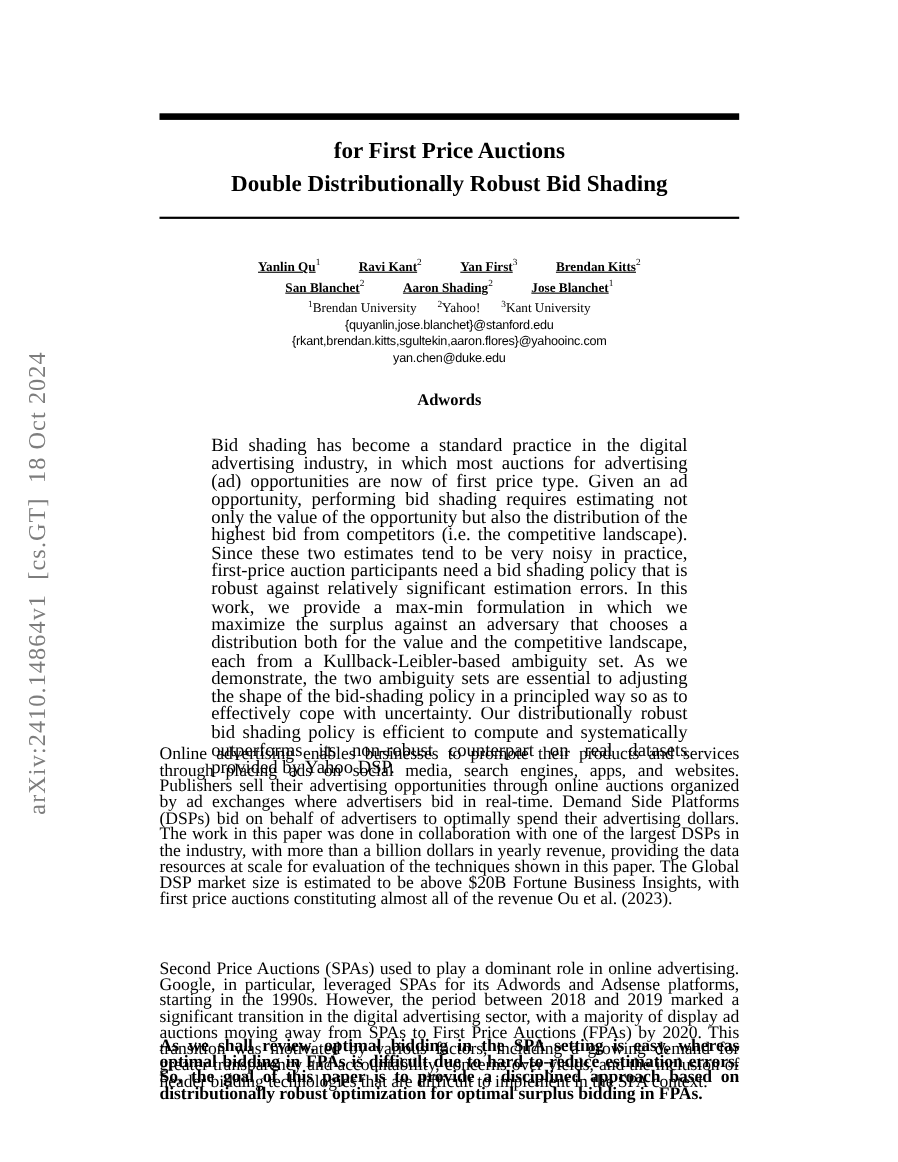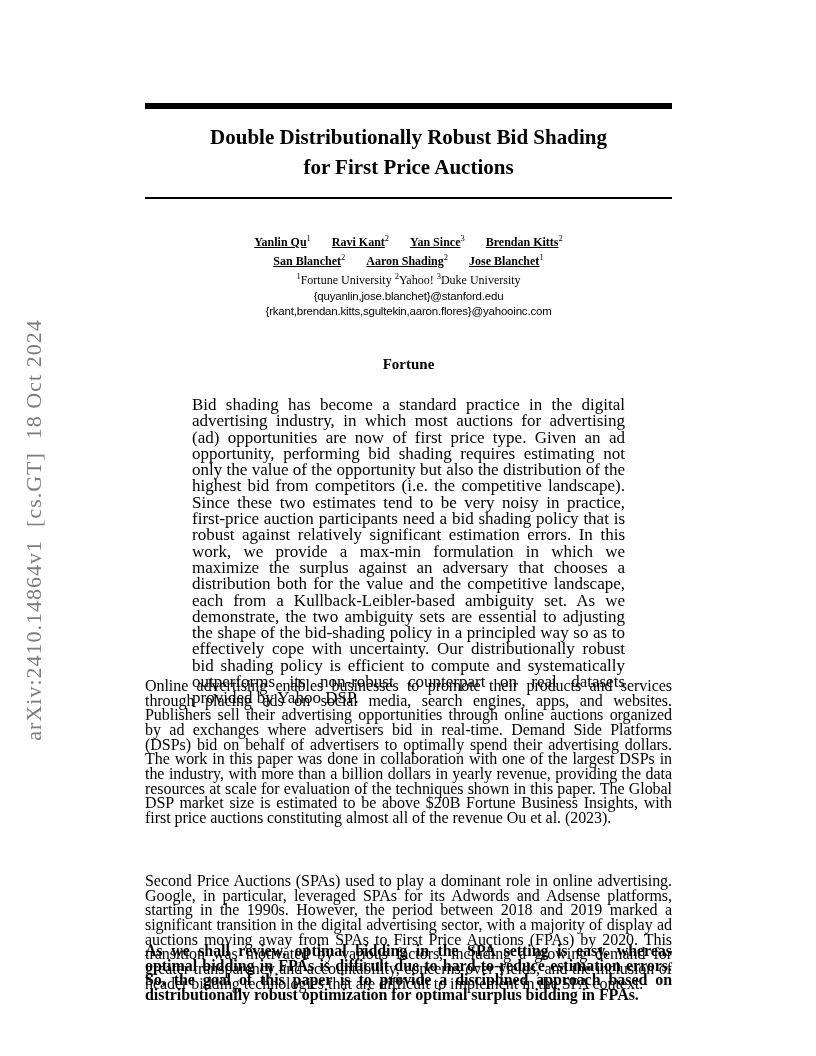--- a/index.html
+++ b/index.html
@@ -63,24 +63,24 @@
   .authors {
     position: absolute;
     left: 145px;
     top: 231px;
     width: 527px;
     text-align: center;
     font-size: 12px;
     line-height: 15.2px;
   }
   .author-row { white-space: nowrap; }
-  .author-row .author + .author { margin-left: 18px; }
+  .author-row .author + .author { margin-left: 32px; }
   .author-row b { font-weight: bold; text-decoration: underline; }
   .authors sup { font-size: 8.5px; }
-  .affil-row .affil + .affil { margin-left: 0; text-align: center; }
+  .affil-row .affil + .affil { margin-left: 16px; text-align: center; }
   .email-line {
     font-family: Liberation Sans, sans-serif;
     font-size: 11.5px;
     line-height: 15.2px;
     letter-spacing: -0.2px;
   }
 
   
   .abstract-heading {
     position: absolute;
@@ -132,48 +132,49 @@
 </head>
 <body>
 
 <div class="page">
 
   <div class="arxiv-watermark">arXiv:2410.14864v1  [cs.GT]  18 Oct 2024</div>
 
   <div class="rule-thick"></div>
 
   <div class="title">
+    <div>for First Price Auctions</div>
     <div>Double Distributionally Robust Bid Shading</div>
-    <div>for First Price Auctions</div>
   </div>
 
   <div class="rule-thin"></div>
 
   <div class="authors">
     <div class="author-row">
       <span class="author"><b>Yanlin Qu</b><sup>1</sup></span>
       <span class="author"><b>Ravi Kant</b><sup>2</sup></span>
-      <span class="author"><b>Yan Since</b><sup>3</sup></span>
+      <span class="author"><b>Yan First</b><sup>3</sup></span>
       <span class="author"><b>Brendan Kitts</b><sup>2</sup></span>
     </div>
     <div class="author-row">
       <span class="author"><b>San Blanchet</b><sup>2</sup></span>
       <span class="author"><b>Aaron Shading</b><sup>2</sup></span>
       <span class="author"><b>Jose Blanchet</b><sup>1</sup></span>
     </div>
     <div class="affil-row">
-      <span class="affil"><sup>1</sup><span>Fortune University</span></span>
+      <span class="affil"><sup>1</sup><span>Brendan University</span></span>
       <span class="affil"><sup>2</sup><span>Yahoo!</span></span>
-      <span class="affil"><sup>3</sup><span>Duke University</span></span>
+      <span class="affil"><sup>3</sup><span>Kant University</span></span>
     </div>
     <div class="email-line">{quyanlin,jose.blanchet}@stanford.edu</div>
     <div class="email-line">{rkant,brendan.kitts,sgultekin,aaron.flores}@yahooinc.com</div>
+    <div class="email-line">yan.chen@duke.edu</div>
   </div>
 
-  <div class="abstract-heading">Fortune</div>
+  <div class="abstract-heading">Adwords</div>
   <div class="abstract-body">Bid shading has become a standard practice in the digital advertising industry, in which most auctions for advertising (ad) opportunities are now of first price type. Given an ad opportunity, performing bid shading requires estimating not only the value of the opportunity but also the distribution of the highest bid from competitors (i.e. the competitive landscape). Since these two estimates tend to be very noisy in practice, first-price auction participants need a bid shading policy that is robust against relatively significant estimation errors. In this work, we provide a max-min formulation in which we maximize the surplus against an adversary that chooses a distribution both for the value and the competitive landscape, each from a Kullback-Leibler-based ambiguity set. As we demonstrate, the two ambiguity sets are essential to adjusting the shape of the bid-shading policy in a principled way so as to effectively cope with uncertainty. Our distributionally robust bid shading policy is efficient to compute and systematically outperforms its non-robust counterpart on real datasets provided by Yahoo DSP.</div>
 
 
   <div class="body-para p1">Online advertising enables businesses to promote their products and services through placing ads on social media, search engines, apps, and websites. Publishers sell their advertising opportunities through online auctions organized by ad exchanges where advertisers bid in real-time. Demand Side Platforms (DSPs) bid on behalf of advertisers to optimally spend their advertising dollars. The work in this paper was done in collaboration with one of the largest DSPs in the industry, with more than a billion dollars in yearly revenue, providing the data resources at scale for evaluation of the techniques shown in this paper. The Global DSP market size is estimated to be above $20B Fortune Business Insights, with first price auctions constituting almost all of the revenue Ou et al. (2023).</div>
   <div class="body-para p2">Second Price Auctions (SPAs) used to play a dominant role in online advertising. Google, in particular, leveraged SPAs for its Adwords and Adsense platforms, starting in the 1990s. However, the period between 2018 and 2019 marked a significant transition in the digital advertising sector, with a majority of display ad auctions moving away from SPAs to First Price Auctions (FPAs) by 2020. This transition was motivated by various factors, including a growing demand for greater transparency and accountability, concerns over yields, and the inclusion of header bidding technologies that are difficult to implement in the SPA context.</div>
   <div class="body-para p3">As we shall review, optimal bidding in the SPA setting is easy, whereas optimal bidding in FPAs is difficult due to hard-to-reduce estimation errors. So, the goal of this paper is to provide a disciplined approach based on distributionally robust optimization for optimal surplus bidding in FPAs.</div>
 
 </div>
 
 </body></html>

